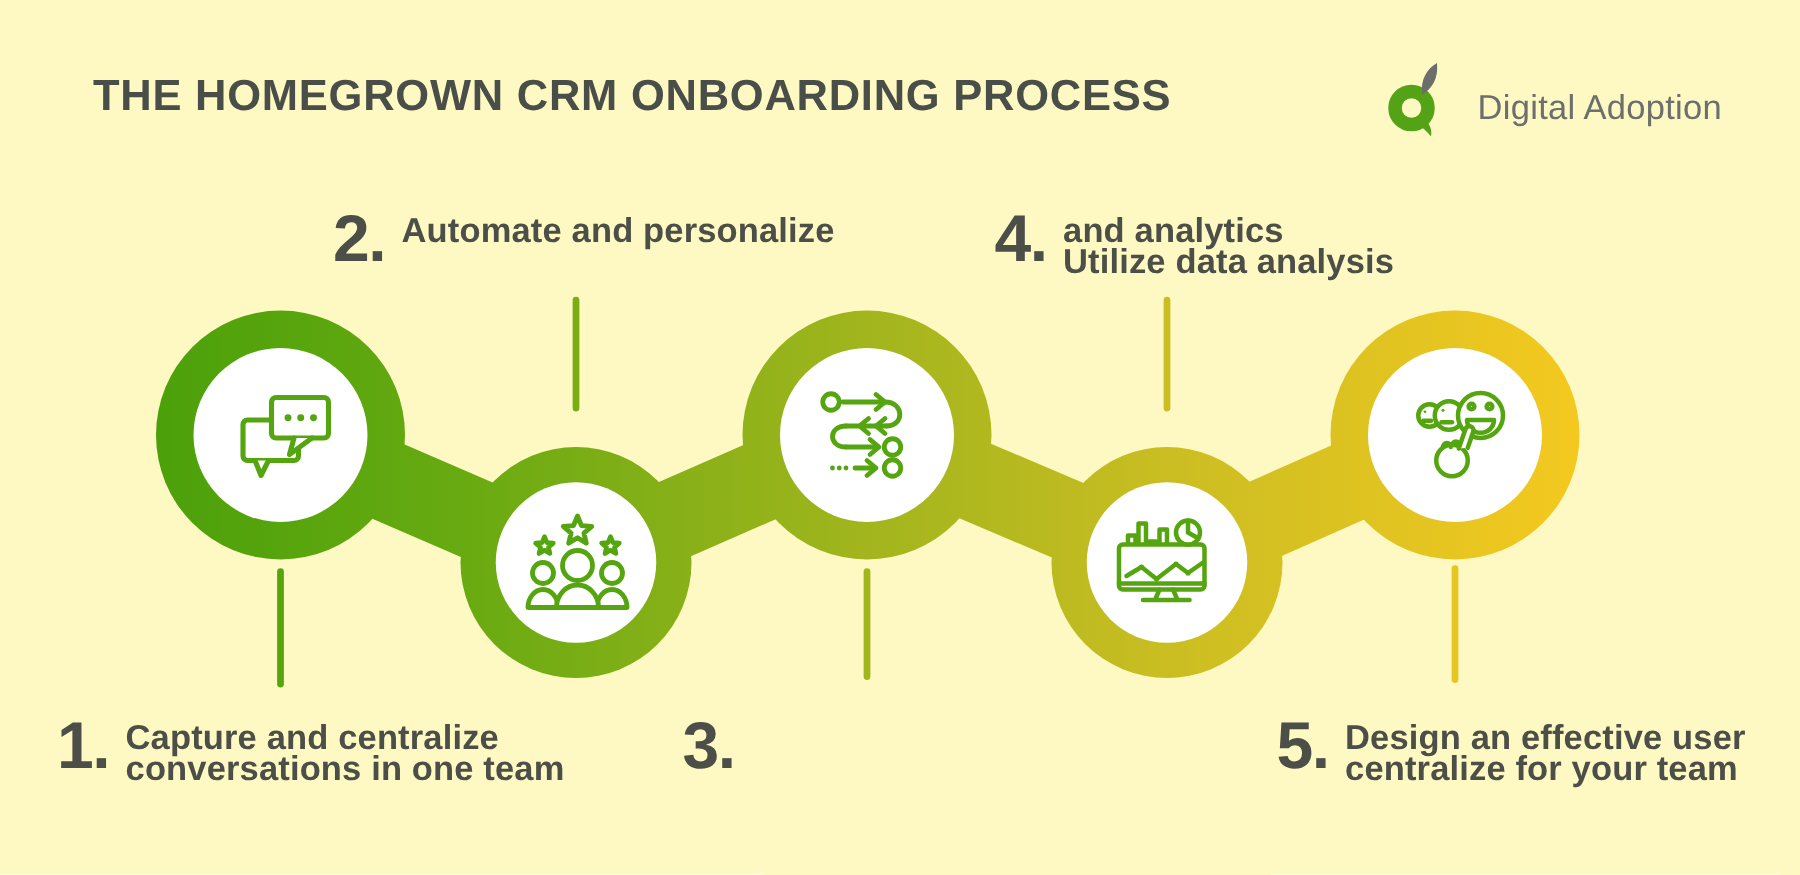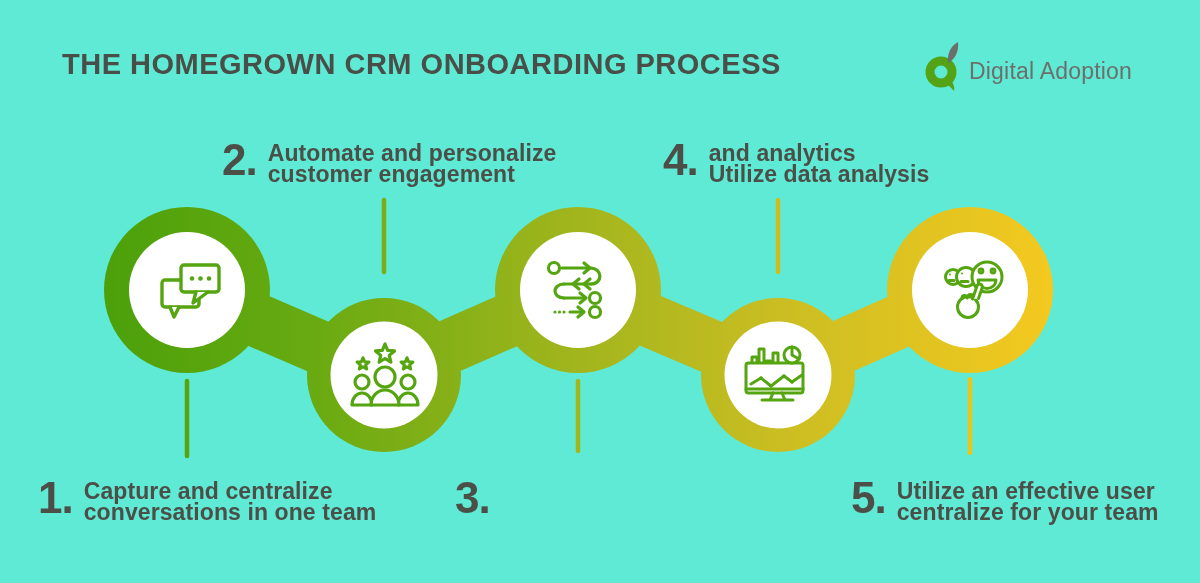--- a/index.html
+++ b/index.html
@@ -1,30 +1,30 @@
 <!DOCTYPE html>
 <html><head>
 <meta charset="utf-8">
 <style>
   html,body{margin:0;padding:0;}
   .canvas{
     position:relative;
     width:1200px;height:583px;
-    background:#5eead4;
+    background:#fef9c3;
     overflow:hidden;
     font-family:"Liberation Sans", sans-serif;
   }
   .page-title{
     position:absolute;left:62px;top:48px;
     font-size:29px;font-weight:700;letter-spacing:.5px;
     color:#4a4e49;white-space:nowrap;
   }
   .logo{
     position:absolute;left:925px;top:40px;
-    display:flex;align-items:center;gap:4px;justify-content:center;
+    display:flex;align-items:center;gap:20px;justify-content:center;
   }
   .logo .brand-text{
     font-size:23px;color:#6c6f6c;font-weight:500;letter-spacing:.2px;
     margin-top:10px;white-space:nowrap;
   }
   .chain-svg{position:absolute;left:0;top:0;}
   .step-label{
     position:absolute;display:flex;gap:11px;color:#4c4e48;
   }
   .step-label .num{
@@ -177,37 +177,36 @@
     <div class="txt">
       <div>Capture and centralize</div>
       <div>conversations in one team</div>
     </div>
   </div>
 
   <div class="step-label" style="left:222px;top:139px">
     <div class="num">2.</div>
     <div class="txt">
       <div>Automate and personalize</div>
-      <div>customer engagement</div>
     </div>
   </div>
 
   <div class="step-label" style="left:455px;top:477px">
     <div class="num">3.</div>
   </div>
 
   <div class="step-label" style="left:663px;top:139px">
     <div class="num">4.</div>
     <div class="txt">
       <div>and analytics</div>
       <div>Utilize data analysis</div>
     </div>
   </div>
 
   <div class="step-label" style="left:851px;top:477px">
     <div class="num">5.</div>
     <div class="txt">
-      <div>Utilize an effective user</div>
+      <div>Design an effective user</div>
       <div>centralize for your team</div>
     </div>
   </div>
 
 </div>
 
 </body></html>

